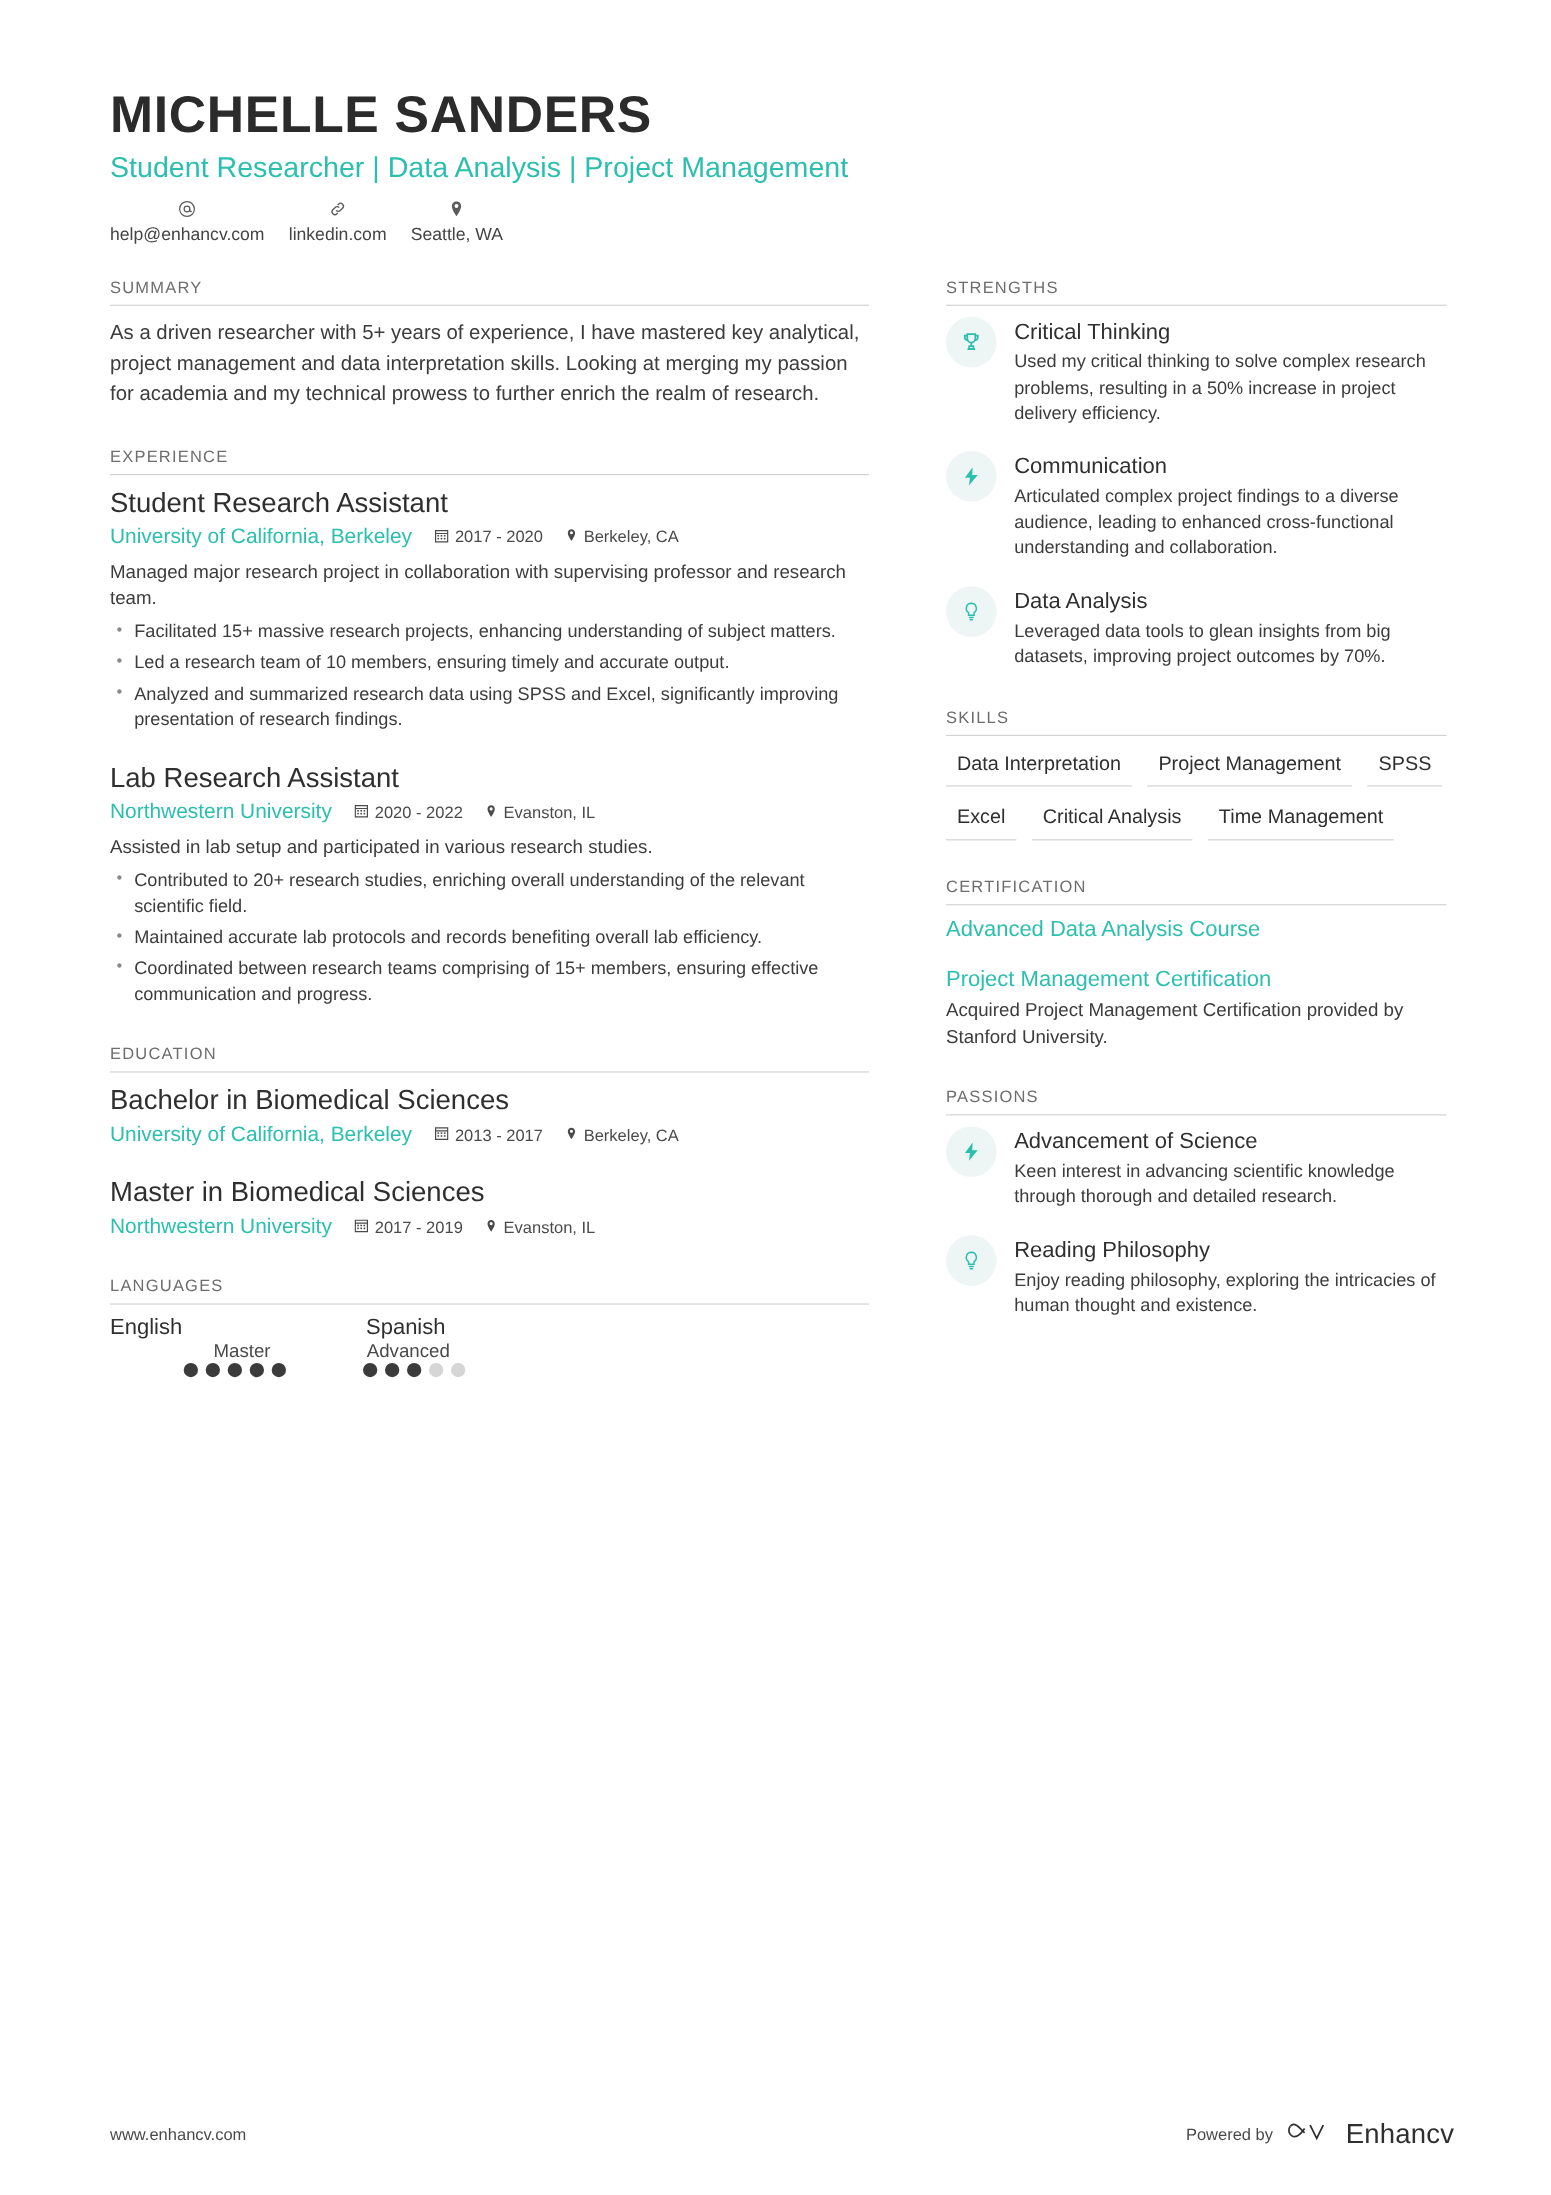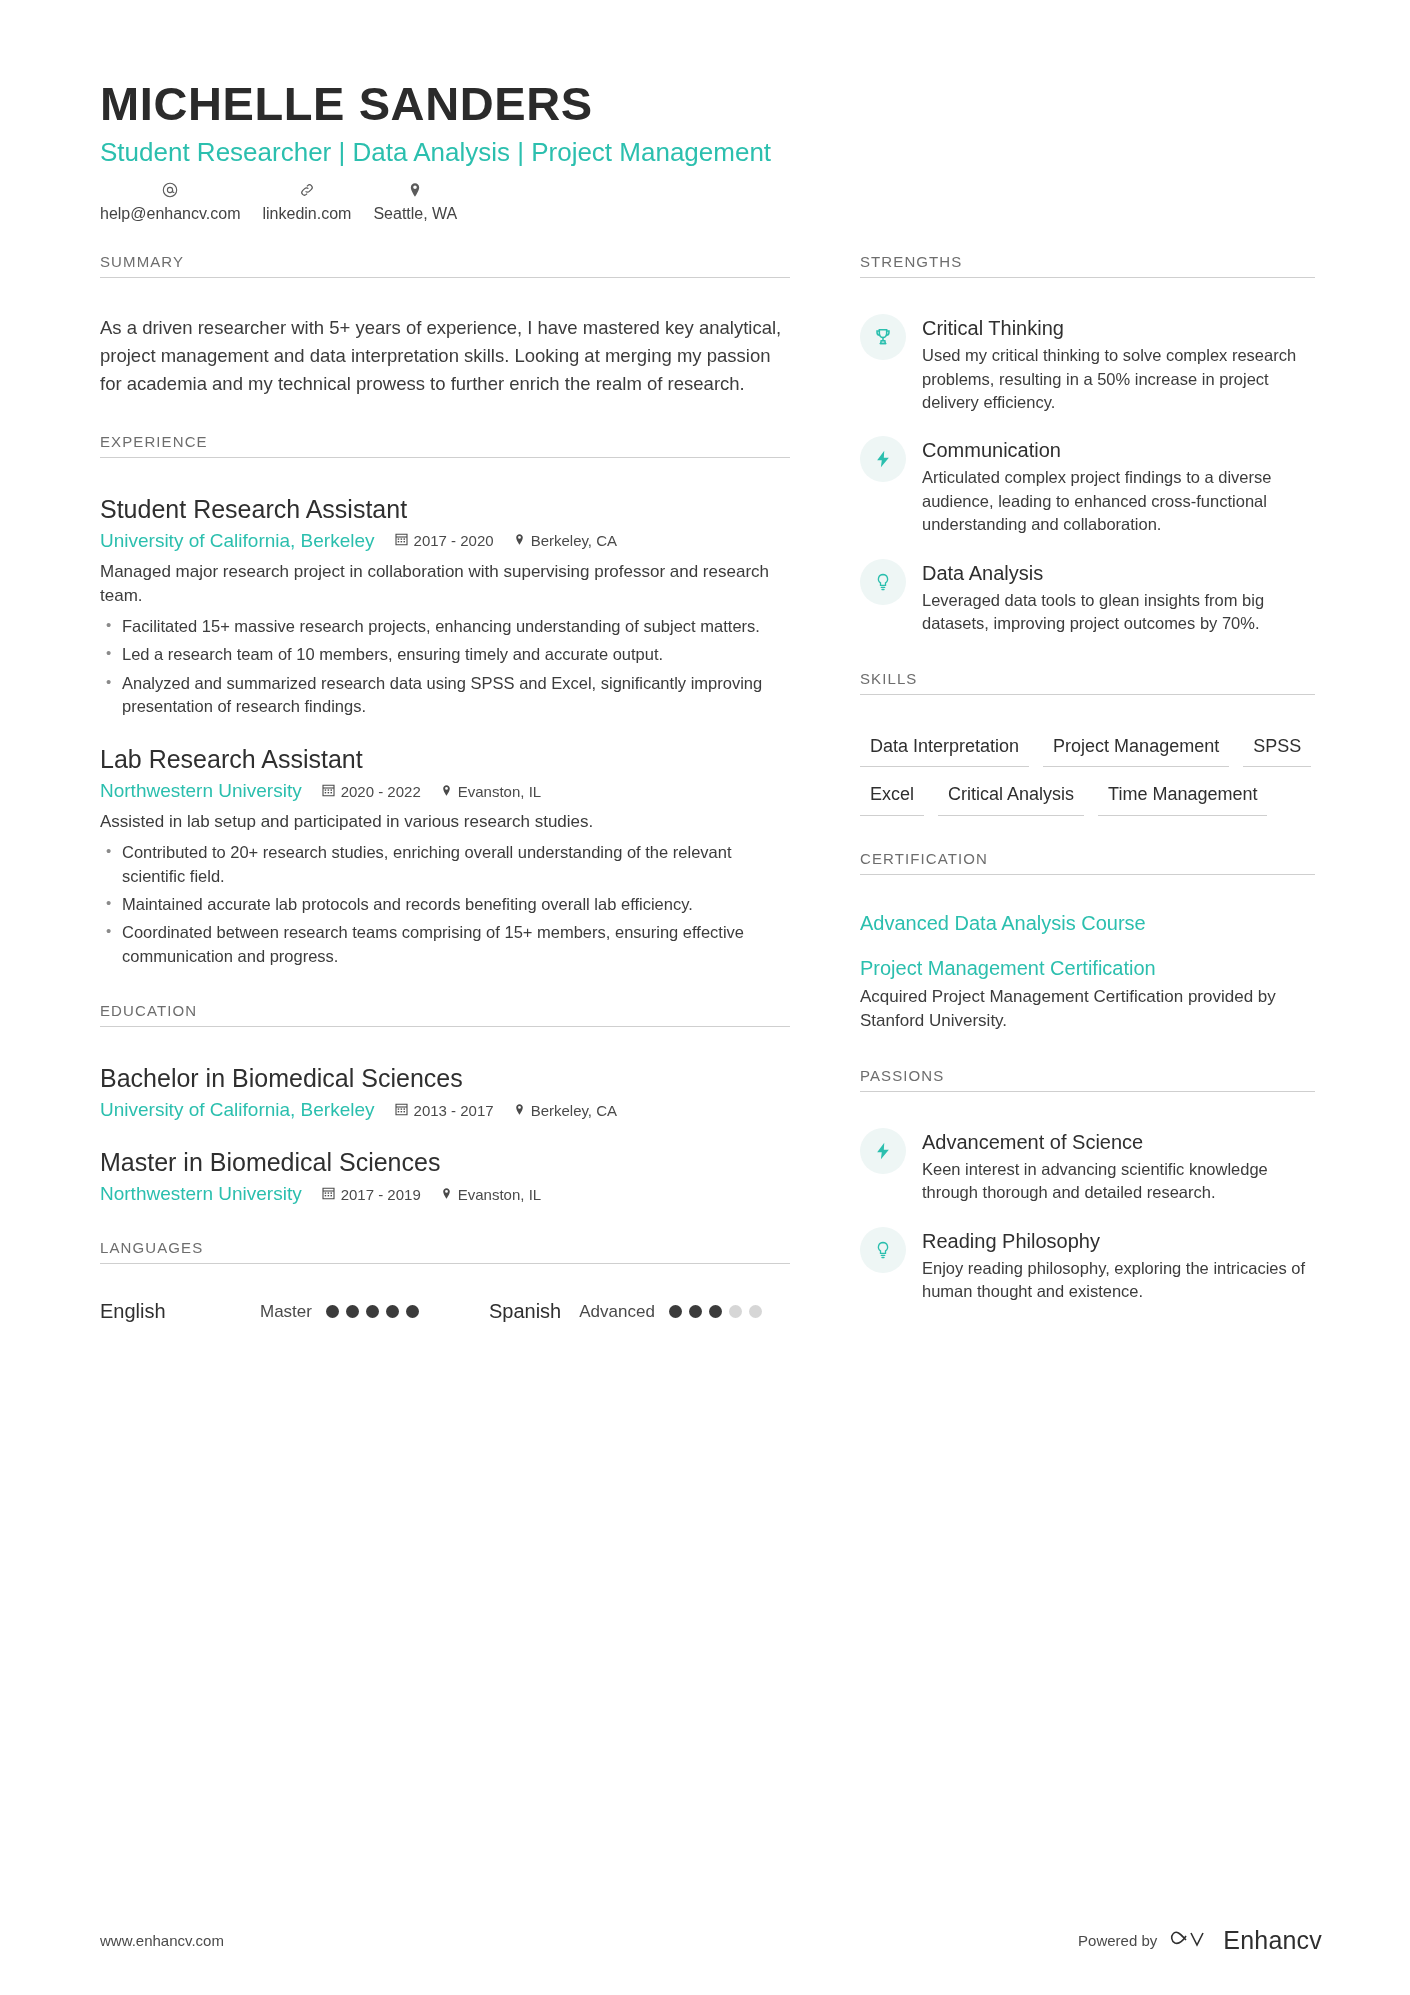--- a/index.html
+++ b/index.html
@@ -52,21 +52,21 @@
   .col-right { width: 455px; flex: none; }
 
   
   .sec-title {
     font-size: 15px;
     letter-spacing: 1.1px;
     color: #6d6d6d;
     text-transform: uppercase;
     padding-bottom: 7px;
     border-bottom: 1px solid #cfcfcf;
-    margin: 0 0 36px 0;
+    margin: 0 0 10px 0;
     font-weight: 400;
   }
   .sec { margin-bottom: 34px; }
 
   
   .summary-text {
     font-size: 18.5px;
     line-height: 1.52;
     color: #3c3c3c;
     margin: 0;
@@ -119,21 +119,21 @@
     content: "•";
     position: absolute;
     left: 6px;
     top: -1px;
     color: #8a8a8a;
     font-size: 15px;
   }
 
   
   .lang-row { display: flex; align-items: center; gap: 0; margin-top: 6px; }
-  .lang-block { display: flex; align-items: center; }
+  .lang-block { display: flex; align-items: flex-end; flex-direction: column; }
   .lang-name {
     font-size: 20px;
     color: #2f2f2f;
     width: 160px;
   }
   .lang-level {
     font-size: 17px;
     color: #4a4a4a;
     margin-right: 14px;
   }

